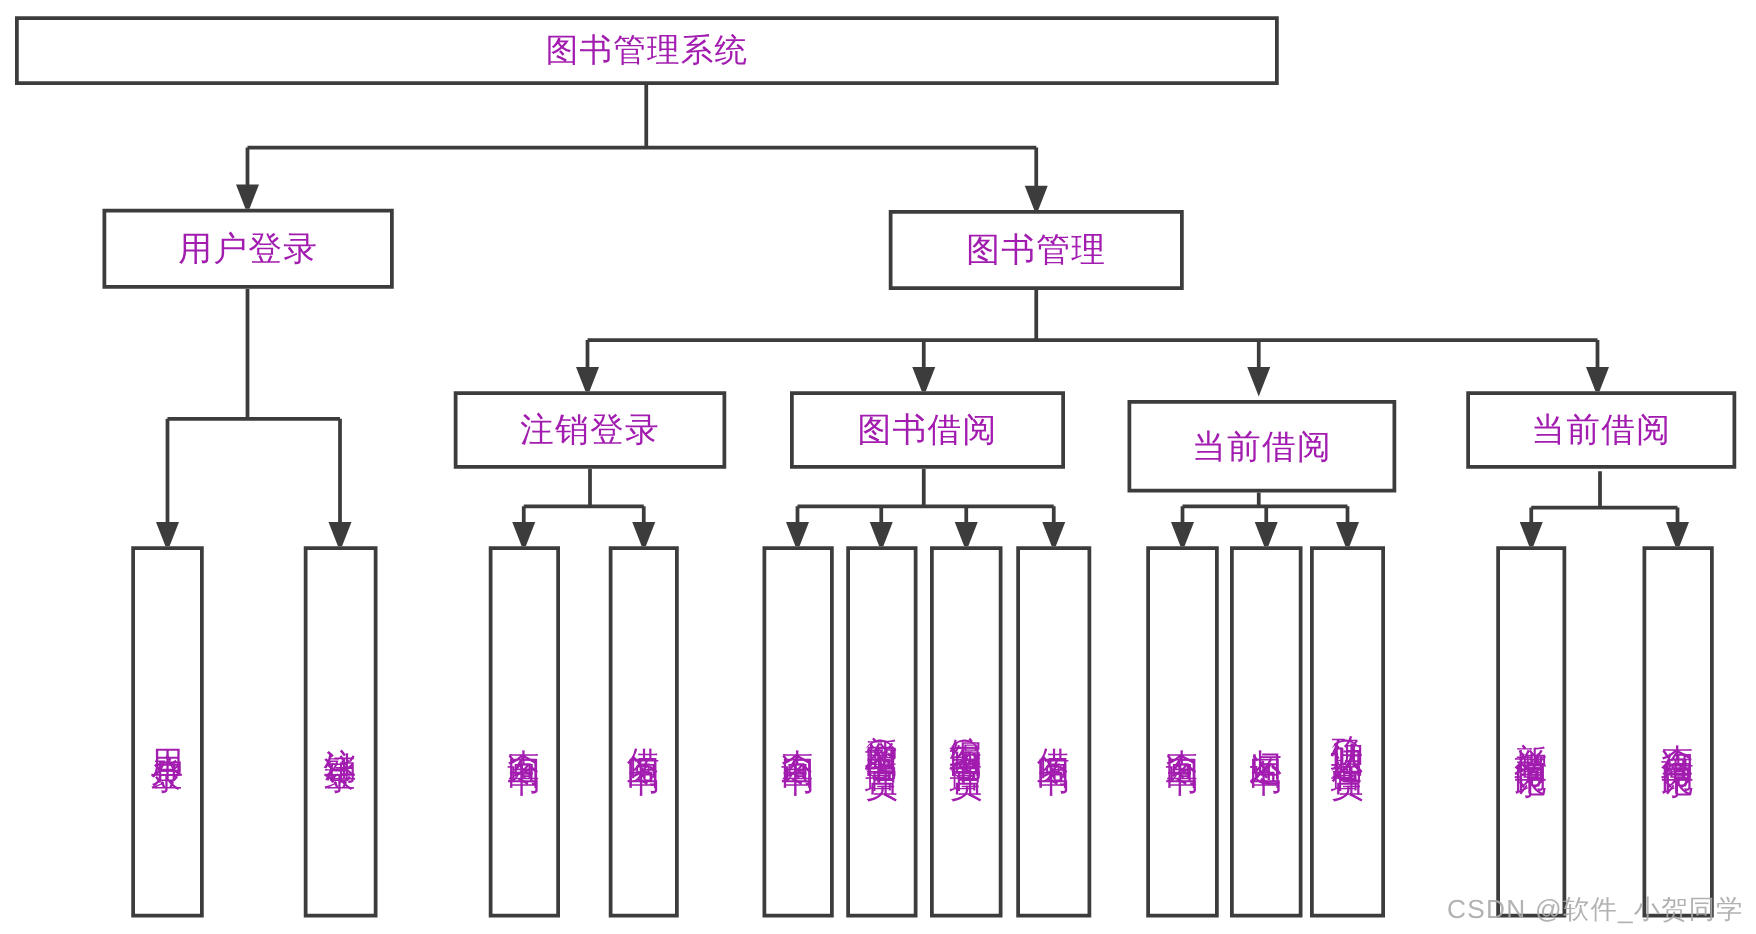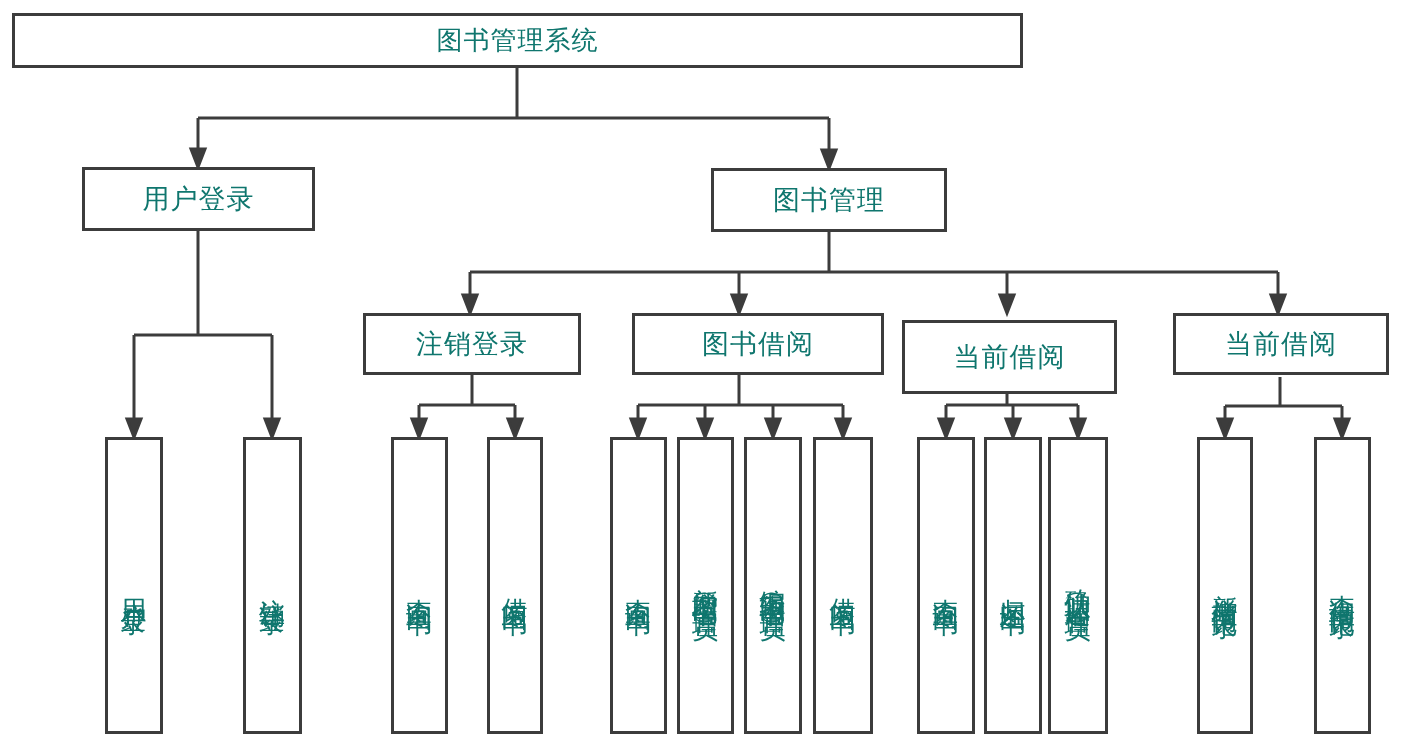--- a/index.html
+++ b/index.html
@@ -9,41 +9,41 @@
     background:#ffffff;
     font-family:"Liberation Sans",sans-serif;
     overflow:hidden;
   }
   svg.wires{position:absolute;left:0;top:0;z-index:1;}
   .box{
     position:absolute;
     box-sizing:border-box;
     border:3px solid #3c3c3c;
     background:#ffffff;
-    color:#0f766e;
+    color:#a21caf;
     display:flex;align-items:center;justify-content:center;
     z-index:2;
   }
   .hbox{font-size:27px;letter-spacing:1px;white-space:nowrap;}
   .vbox{
     writing-mode:vertical-rl;
     text-orientation:mixed;
     font-size:26px;
     letter-spacing:4px;
     top:437px;height:297px;
     line-height:1;
   }
   
   #n-root{left:12px;top:13px;width:1011px;height:55px;font-size:26px;}
   
   #n-l2-1{left:82px;top:167px;width:233px;height:64px;}
   #n-l2-2{left:711px;top:168px;width:236px;height:64px;text-align:center;}
   
   #n-l3-1{left:363px;top:313px;width:218px;height:62px;}
-  #n-l3-2{left:632px;top:313px;width:252px;height:62px;}
+  #n-l3-2{left:632px;top:313px;width:220px;height:62px;}
   #n-l3-3{left:902px;top:320px;width:215px;height:74px;}
   #n-l3-4{left:1173px;top:313px;width:216px;height:62px;}
   
   #lf-1{left:105px;width:58px;}
   #lf-2{left:243px;width:59px;}
   #lf-3{left:391px;width:57px;}
   #lf-4{left:487px;width:56px;}
   #lf-5{left:610px;width:57px;}
   #lf-6{left:677px;width:57px;}
   #lf-7{left:744px;width:58px;}
@@ -147,13 +147,14 @@
   <div class="box vbox" id="lf-7">编辑图书（管理员）</div>
   <div class="box vbox" id="lf-8">借阅图书</div>
 
   <div class="box vbox" id="lf-9">查询图书</div>
   <div class="box vbox" id="lf-10">归还图书</div>
   <div class="box vbox" id="lf-11">确认归还（管理员）</div>
 
   <div class="box vbox" id="lf-12">新增借阅记录</div>
   <div class="box vbox" id="lf-13">查询借阅记录</div>
 
+  <div class="watermark">CSDN @软件_小贺同学</div>
 </div>
 
 </body></html>

